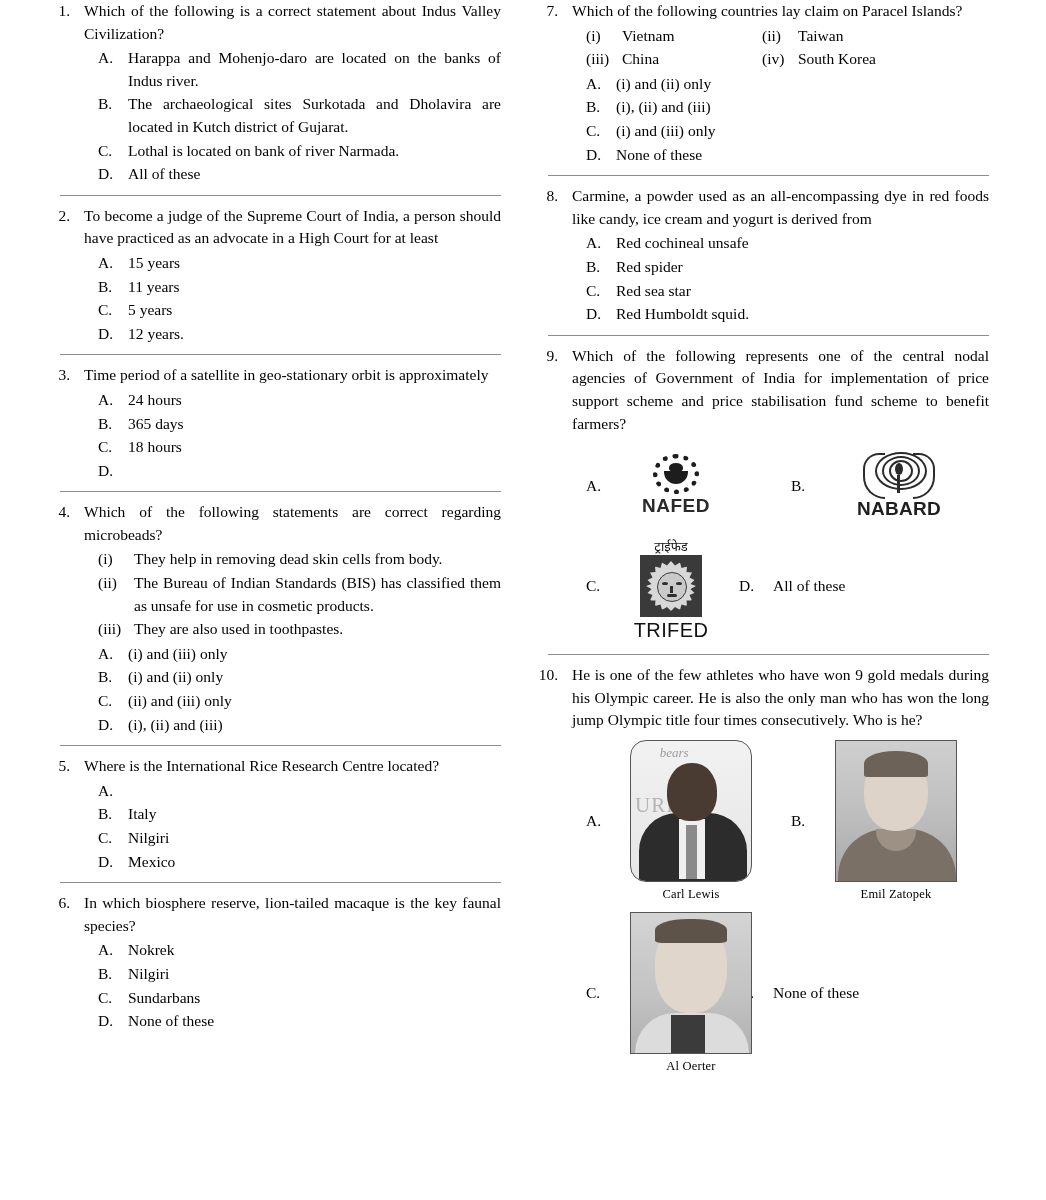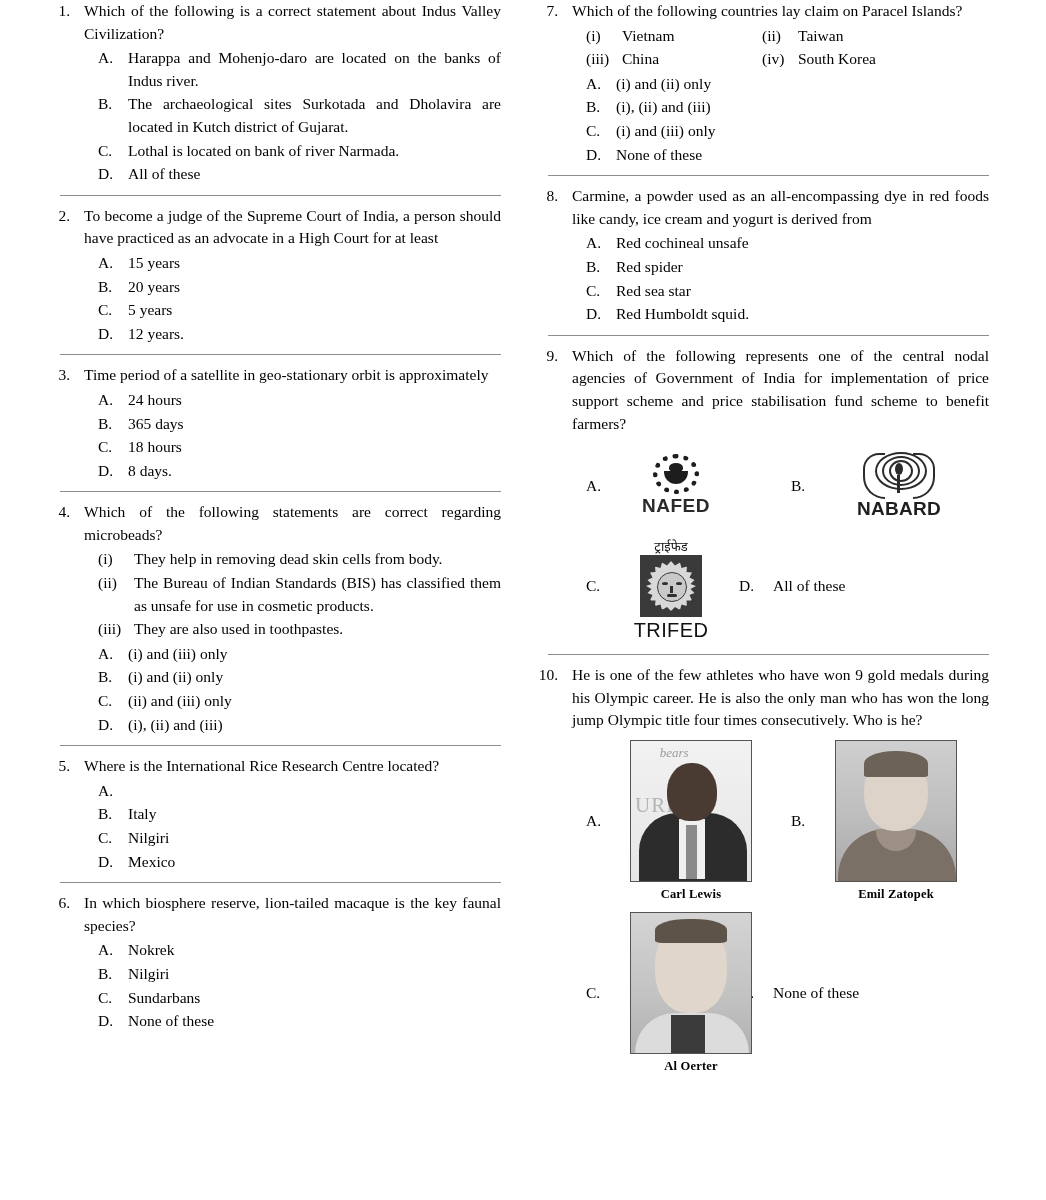--- a/index.html
+++ b/index.html
@@ -115,25 +115,25 @@
   .trifed .word { font-family:"Liberation Sans", sans-serif; font-weight:normal;
      font-size:20px; color:#111; margin-top:2px; letter-spacing:0.4px; }
 
   
   .photo-cell { display:flex; flex-direction:column; align-items:center; }
   .photo {
     width:122px; height:142px; border:1.5px solid #555; box-sizing:border-box;
     position:relative; overflow:hidden;
     background:#b9b9b9;
   }
-  .caption { font-family:"Liberation Serif", serif; font-weight:bold;
+  .caption { font-family:"Liberation Serif", serif; font-weight:normal;
      font-size:12.5px; margin-top:5px; letter-spacing:0.2px; }
 
   
-  .ph-a { background:linear-gradient(#f2f2f2 0%, #ededed 38%, #e6e6e6 100%); }
+  .ph-a { background:linear-gradient(#f2f2f2 0%, #ededed 38%, #e6e6e6 100%);border-radius:16px; }
   .ph-a .bg-txt { position:absolute; left:6px; top:4px; font-size:13px; color:#9b9b9b;
      font-family:"Liberation Serif", serif; font-style:italic; }
   .ph-a .bg-txt2 { position:absolute; left:4px; top:52px; font-size:21px; color:#b4b4b4;
      font-family:"Liberation Serif", serif; letter-spacing:1px; }
   .ph-a .head { position:absolute; left:36px; top:22px; width:50px; height:58px;
      background:#4a3b32; border-radius:48% 48% 44% 44%; }
   .ph-a .body { position:absolute; left:8px; top:72px; width:108px; height:72px;
      background:#2c2c2c; border-radius:38px 38px 0 0; }
   .ph-a .shirt { position:absolute; left:48px; top:78px; width:26px; height:60px;
      background:#f0f0f0; }
@@ -206,21 +206,21 @@
       </div>
       <div class="opts">
         <div class="opt">
             <div class="opt-pad"></div>
           <div class="opt-lbl">A.</div>
           <div class="opt-txt nojust">15 years</div>
           </div>
         <div class="opt">
             <div class="opt-pad"></div>
           <div class="opt-lbl">B.</div>
-          <div class="opt-txt nojust">20 years</div>
+          <div class="opt-txt nojust">11 years</div>
           </div>
         <div class="opt">
             <div class="opt-pad"></div>
           <div class="opt-lbl">C.</div>
           <div class="opt-txt nojust">5 years</div>
           </div>
         <div class="opt">
             <div class="opt-pad"></div>
           <div class="opt-lbl">D.</div>
           <div class="opt-txt nojust">12 years.</div>
@@ -246,21 +246,20 @@
           <div class="opt-txt nojust">365 days</div>
           </div>
         <div class="opt">
             <div class="opt-pad"></div>
           <div class="opt-lbl">C.</div>
           <div class="opt-txt nojust">18 hours</div>
           </div>
         <div class="opt">
             <div class="opt-pad"></div>
           <div class="opt-lbl">D.</div>
-          <div class="opt-txt nojust">8 days.</div>
           </div>
       </div>
       <div class="rule"></div>
     </div>
 
     <div class="q">
       <div class="q-head">
         <div class="q-num">4.</div>
         <div class="q-text">Which of the following statements are correct regarding microbeads?</div>
       </div>

